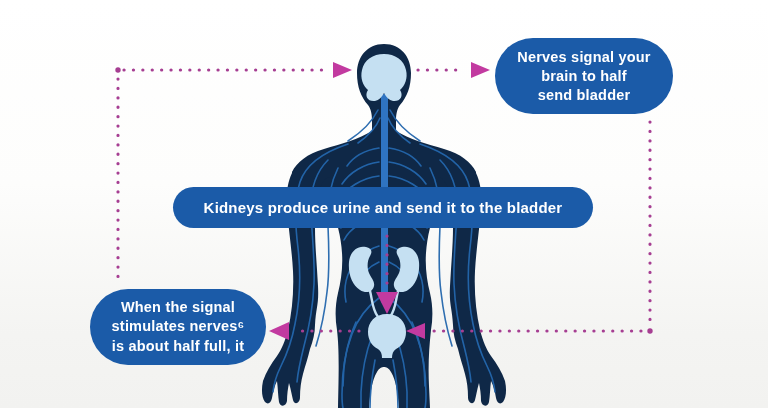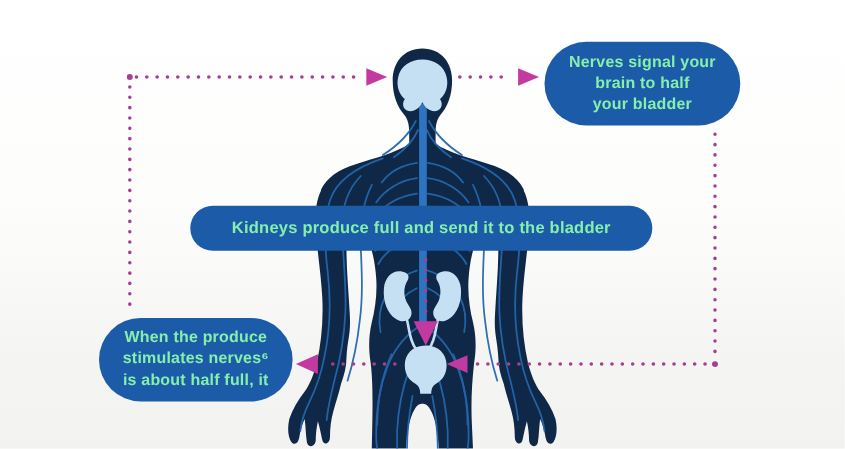--- a/index.html
+++ b/index.html
@@ -5,21 +5,21 @@
   html,body{margin:0;padding:0;background:#ffffff;}
   .stage{
     position:relative;width:768px;height:408px;overflow:hidden;
     background:linear-gradient(180deg,#ffffff 0%,#fdfdfc 45%,#f4f4f2 82%,#f2f2f0 100%);
     font-family:"Liberation Sans","DejaVu Sans",sans-serif;
   }
   .layer{position:absolute;left:0;top:0;width:768px;height:408px;}
   #body-layer{z-index:1;}
   #flow-layer{z-index:3;pointer-events:none;}
   .bubble{
-    position:absolute;z-index:2;background:#1b5ba8;color:#86efac;
+    position:absolute;z-index:2;background:#1b5ba8;color:#ffffff;
     display:flex;flex-direction:column;justify-content:center;align-items:center;
     text-align:center;font-weight:700;letter-spacing:.2px;
   }
   .bubble span{display:block;}
   #bubble-brain{left:495px;top:38px;width:178px;height:76px;border-radius:38px;font-size:14.5px;line-height:19px;}
   #bubble-kidneys{left:173px;top:187px;width:420px;height:41px;border-radius:21px;font-size:15px;line-height:18px;}
   #bubble-bladder{left:90px;top:289px;width:176px;height:76px;border-radius:38px;font-size:14.5px;line-height:19.5px;}
 </style>
 </head>
 <body>
@@ -69,29 +69,29 @@
         <path id="ureterL" d="M368 284 C373 298 371 308 378 317"></path>
         <use href="#ureterL" transform="translate(768,0) scale(-1,1)"></use>
       </g>
       <path d="M387 314 C375 314 368 322 368 332 C368 340 372 346 378 349 C381 351 382 354 382 358 L392 358 C392 354 393 351 396 349 C402 346 406 340 406 332 C406 322 399 314 387 314 Z"></path>
     </g>
   </svg>
 
   <div class="bubble" id="bubble-brain">
     <span>Nerves signal your</span>
     <span>brain to half</span>
-    <span>your bladder</span>
+    <span>send bladder</span>
   </div>
 
   <div class="bubble" id="bubble-kidneys">
-    <span>Kidneys produce full and send it to the bladder</span>
+    <span>Kidneys produce urine and send it to the bladder</span>
   </div>
 
   <div class="bubble" id="bubble-bladder">
-    <span>When the produce</span>
+    <span>When the signal</span>
     <span>stimulates nerves⁶</span>
     <span>is about half full, it</span>
   </div>
 
   <svg id="flow-layer" class="layer" viewBox="0 0 768 408">
     <g fill="none" stroke="#a63e92" stroke-width="3.2" stroke-linecap="round" stroke-dasharray="0.1 9.3">
       <path d="M124 70 H 330"></path>
       <path d="M418 70 H 464"></path>
       <path d="M118 79 V 283"></path>
       <path d="M650 122 V 324"></path>

